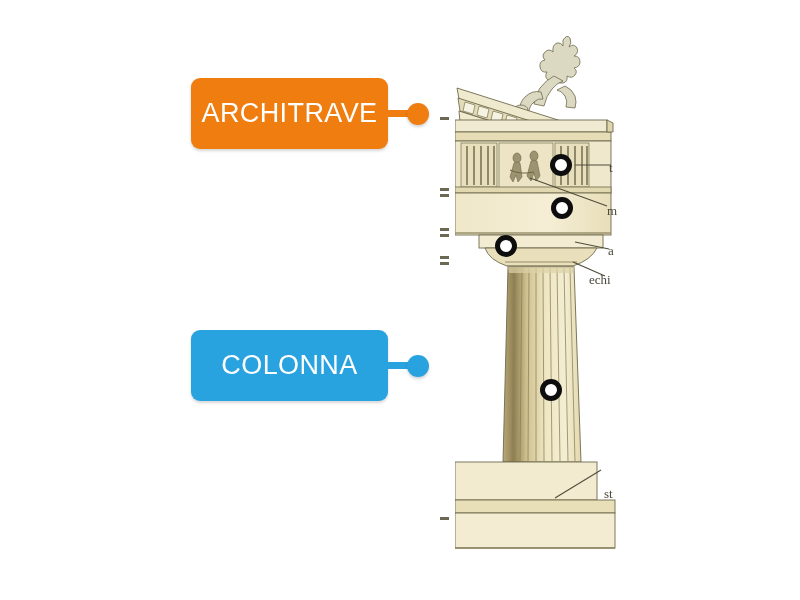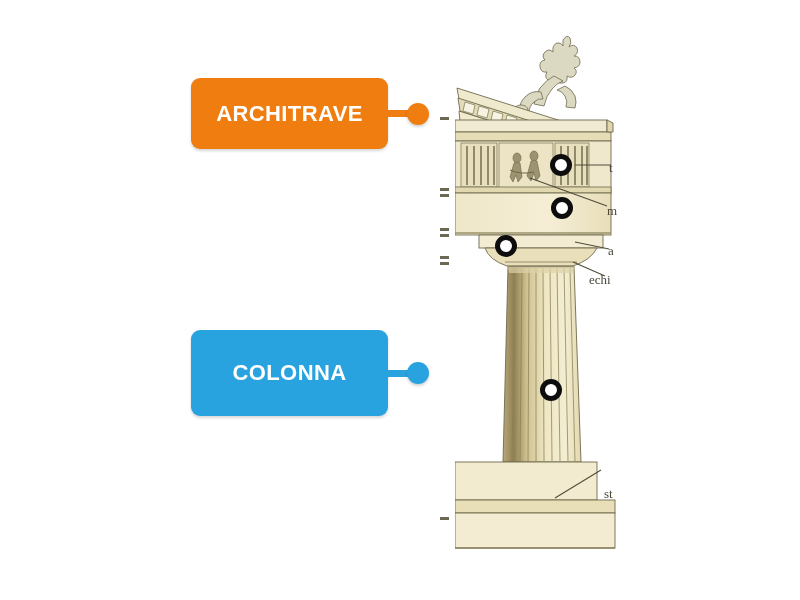--- a/index.html
+++ b/index.html
@@ -21,22 +21,22 @@
     position: absolute;
     display: flex;
     align-items: center;
     justify-content: center;
     border-radius: 9px;
     box-shadow: 0 2px 3px rgba(0,0,0,0.16);
     user-select: none;
   }
   .label-card .label-text {
     color: #ffffff;
-    font-size: 22px;
-    font-weight: bold;
+    font-size: 27px;
+    font-weight: normal;
     letter-spacing: 0.4px;
     line-height: 1;
     white-space: nowrap;
   }
   
   .connector {
     position: absolute;
     top: 50%;
     left: 100%;
     transform: translateY(-50%);
@@ -80,21 +80,21 @@
 
   <div class="label-card" id="card-architrave" style="left: 191px; top: 78px; width: 197px; height: 71px; background: rgb(239, 125, 16);">
     <span class="label-text">ARCHITRAVE</span>
     <span class="connector">
       <span class="stem" style="background: rgb(239, 125, 16);"></span>
       <span class="dot" style="background: rgb(239, 125, 16);"></span>
     </span>
   </div>
 
 
-  <div class="label-card" id="card-colonna" style="left: 191px; top: 330px; width: 197px; height: 86px; background: rgb(41, 163, 224);">
+  <div class="label-card" id="card-colonna" style="left: 191px; top: 330px; width: 197px; height: 71px; background: rgb(41, 163, 224);">
     <span class="label-text">COLONNA</span>
     <span class="connector">
       <span class="stem" style="background: rgb(41, 163, 224);"></span>
       <span class="dot" style="background: rgb(41, 163, 224);"></span>
     </span>
   </div>
 
 
   <div id="illustration" style="left: 455px; top: 30px; width: 168px; height: 538px;">
     <svg id="temple-svg" width="168" height="538" viewBox="0 0 168 538">

